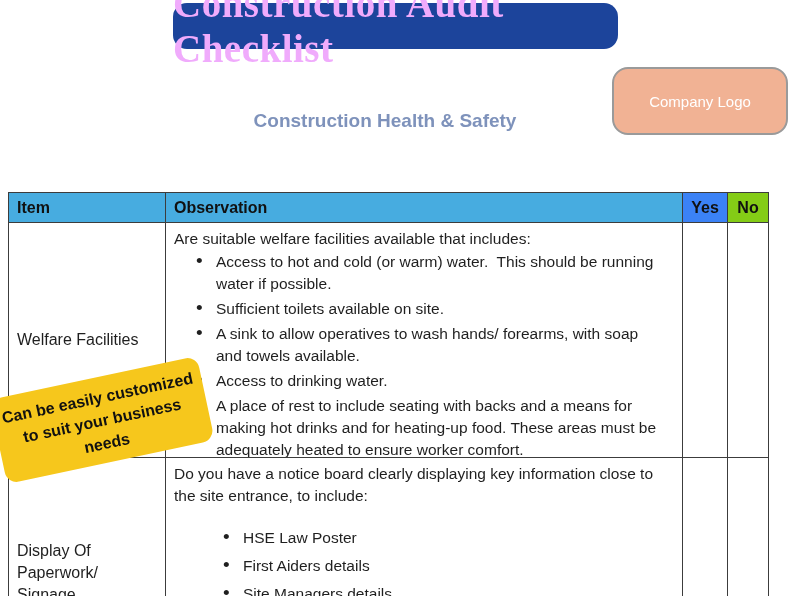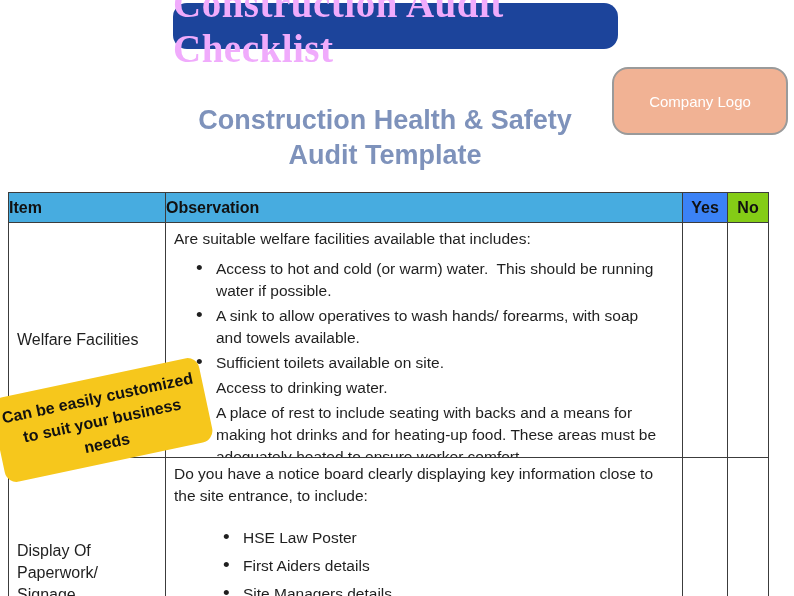--- a/index.html
+++ b/index.html
@@ -44,21 +44,21 @@
   .logo span { color: #ffffff; font-size: 15px; }
 
   
   .doc-title {
     position: absolute;
     left: 80px; top: 103px;
     width: 610px;
     text-align: center;
     color: #7e92bb;
     font-weight: 700;
-    font-size: 27px;
+    font-size: 19px;
     line-height: 35px;
   }
 
   
   .audit-table {
     position: absolute;
     left: 8px; top: 192px;
     display: grid;
     grid-template-columns: 157px 517px 45px 41px;
     grid-template-rows: 30px 235px 230px;
@@ -68,21 +68,21 @@
   }
   .cell {
     border-right: 1px solid #3c3c3c;
     border-bottom: 1px solid #3c3c3c;
     overflow: hidden;
   }
   .hdr {
     display: flex; align-items: center;
     font-weight: 700; font-size: 16px; color: #111111;
   }
-  .hdr-blue { background: #47ace0; padding-left: 0; }
+  .hdr-blue { background: #47ace0; padding-left: 8px; }
   .hdr-yes { background: #3b82f6; justify-content: center; }
   .hdr-no  { background: #84cc16; justify-content: center; }
 
   .item-cell {
     display: flex; align-items: center;
     padding: 6px 8px;
     font-size: 16px;
     line-height: 22px;
   }
   .obs-cell {
@@ -90,21 +90,21 @@
     font-size: 15.5px;
     line-height: 22px;
   }
   .obs-cell ul { list-style: none; }
   .obs-cell li { position: relative; padding-left: 20px; }
   .obs-cell li::before {
     content: "\2022";
     position: absolute; left: 0; top: -1px;
     font-size: 19px;
   }
-  .row1-list { padding-left: 22px; margin-top: 8px; }
+  .row1-list { padding-left: 22px; margin-top: 1px; }
   .row1-list li { margin-bottom: 3px; }
   .row2-list { padding-left: 49px; margin-top: 20px; }
   .row2-list li { margin-top: 6px; }
 
   .answer-cell { background: #ffffff; }
 
   
   .sticker {
     position: absolute;
     left: -4px; top: 377px;
@@ -130,39 +130,38 @@
   <div class="banner">
     <span>Construction Audit Checklist</span>
   </div>
 
   <div class="logo">
     <span>Company Logo</span>
   </div>
 
   <div class="doc-title">
     <div>Construction Health &amp; Safety</div>
-    <div>Audit Template</div>
   </div>
 
   <div class="audit-table">
 
     <div class="cell hdr hdr-blue">Item</div>
     <div class="cell hdr hdr-blue">Observation</div>
     <div class="cell hdr hdr-yes">Yes</div>
     <div class="cell hdr hdr-no">No</div>
 
     <div class="cell item-cell">
       <span>Welfare Facilities</span>
     </div>
     <div class="cell obs-cell">
       <div>Are suitable welfare facilities available that includes:</div>
       <ul class="row1-list">
         <li>Access to hot and cold (or warm) water.&nbsp; This should be running water if possible.</li>
+        <li>Sufficient toilets available on site.</li>
         <li>A sink to allow operatives to wash hands/ forearms, with soap and towels available.</li>
-        <li>Sufficient toilets available on site.</li>
         <li>Access to drinking water.</li>
         <li>A place of rest to include seating with backs and a means for making hot drinks and for heating-up food. These areas must be adequately heated to ensure worker comfort.</li>
       </ul>
     </div>
     <div class="cell answer-cell"></div>
     <div class="cell answer-cell"></div>
 
     <div class="cell item-cell">
       <span>Display Of Paperwork/ Signage</span>
     </div>

